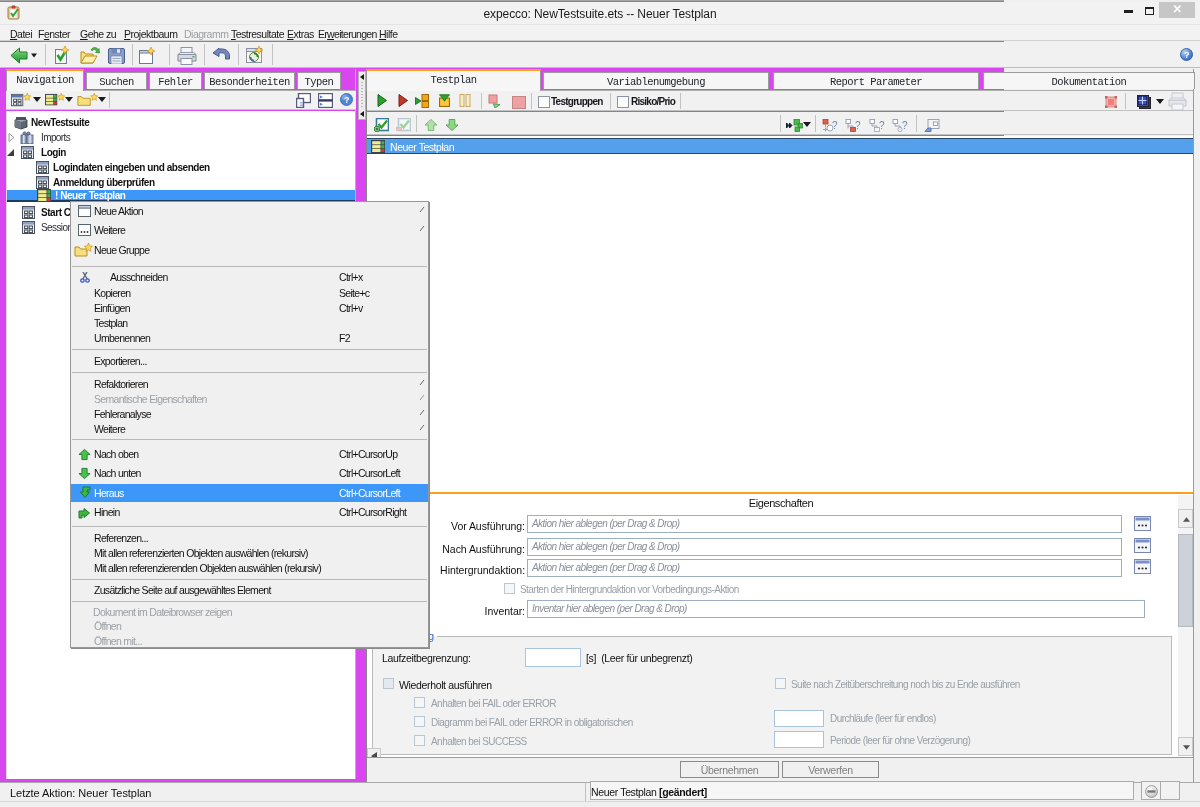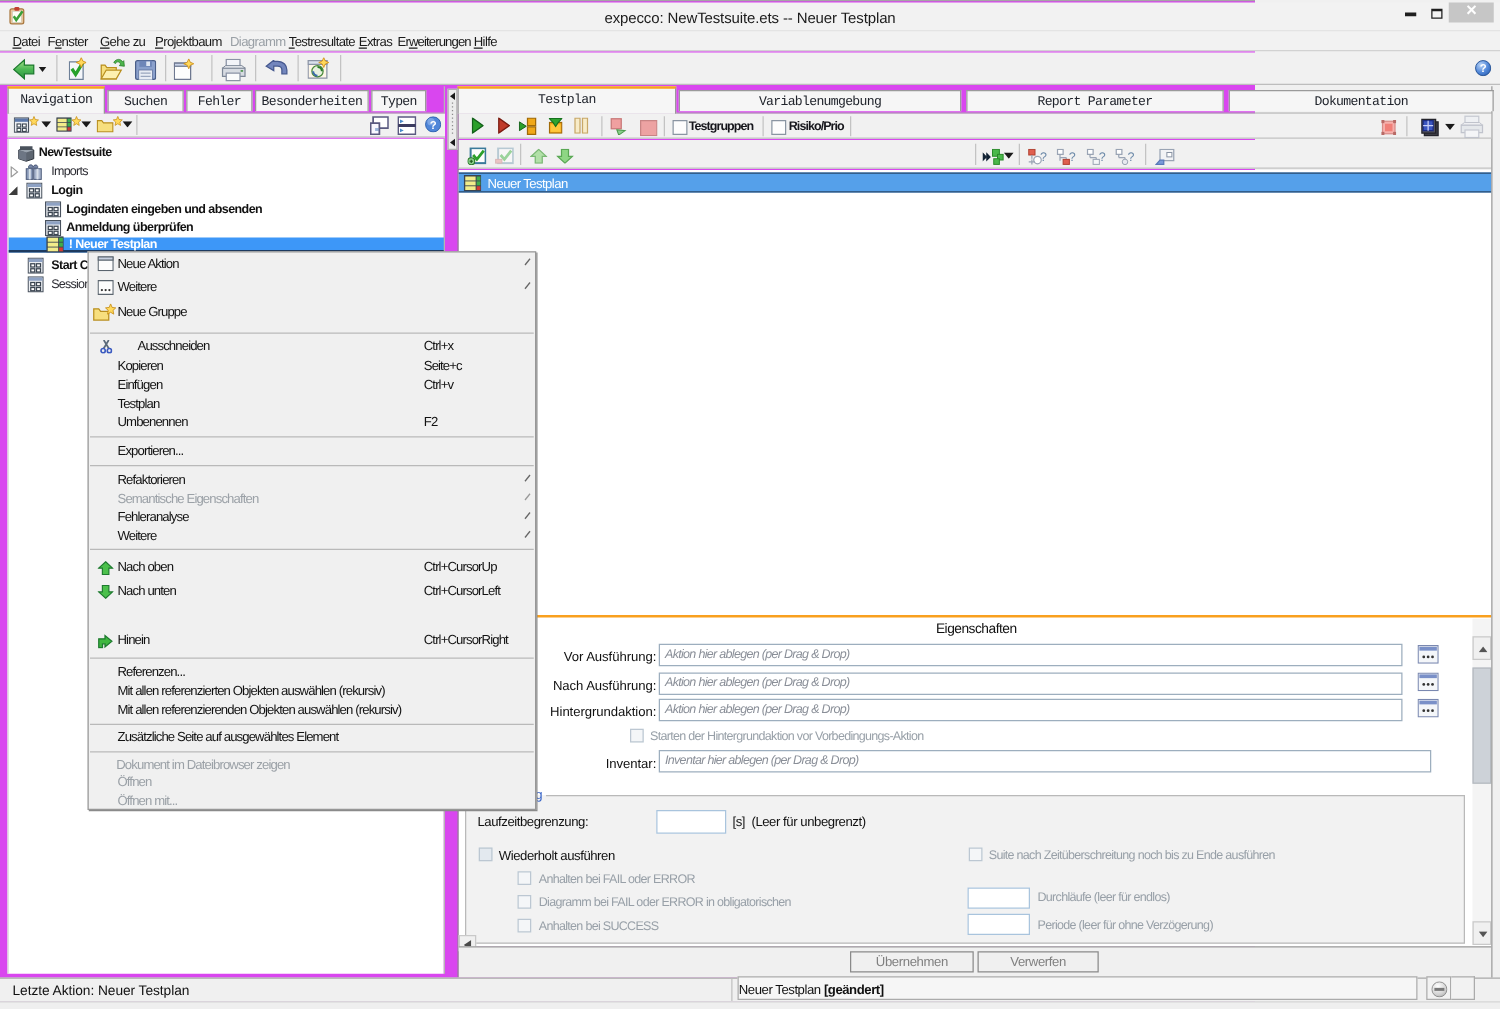--- a/index.html
+++ b/index.html
@@ -626,20 +626,25 @@
           <path d="M7 0.5 L13 6 L9.8 6 L9.8 11.5 L4.2 11.5 L4.2 6 L1 6 Z" fill="#4bc04b" stroke="#1d7a2e" stroke-width="1"></path>
         </svg>
     Nach oben<span class="sc">Ctrl+CursorUp</span>
   </div>
   <div class="cm" style="position:absolute;top:264px;height:15px;line-height:15px;left:0;right:0;padding-left:23px">
     <svg class="cmicon" style="left:7px;top:1px" width="13" height="13" viewBox="0 0 14 12">
           <path d="M7 11.5 L13 6 L9.8 6 L9.8 0.5 L4.2 0.5 L4.2 6 L1 6 Z" fill="#4bc04b" stroke="#1d7a2e" stroke-width="1"></path>
         </svg>
     Nach unten<span class="sc">Ctrl+CursorLeft</span>
   </div>
+  <div class="cm" style="position:absolute;top:281.5px;height:18px;line-height:18px;left:0;right:0;padding-left:23px;background:#3d97f8;color:#fff">
+    <svg class="cmicon" style="left:7px;top:2px" width="13" height="13" viewBox="0 0 13 13">
+      <path d="M5 1 L12 1 L12 4 L9 4 L9 6 L11.5 6 L7 11.5 L2.5 6 L5 6 Z" fill="#3fb73f" stroke="#1d7a2e" stroke-width="1"></path>
+    </svg>Heraus<span class="sc">Ctrl+CursorLeft</span>
+  </div>
   <div class="cm" style="position:absolute;top:302.5px;height:15px;line-height:15px;left:0;right:0;">
     <svg class="cmicon" style="left:7px;top:1px" width="13" height="13" viewBox="0 0 13 13">
           <path d="M1 12 L1 5 L6 5 L6 2.5 L11.5 7 L6 11.5 L6 9 L4 9 L4 12 Z" fill="#3fb73f" stroke="#1d7a2e" stroke-width="1"></path>
         </svg>
     Hinein<span class="sc">Ctrl+CursorRight</span>
   </div>
   <div class="cmsep" style="position:absolute;top:324px;left:1px;right:1px"></div>
   <div class="cm" style="position:absolute;top:329px;height:15px;line-height:15px;left:0;right:0;padding-left:23px">Referenzen...</div>
   <div class="cm" style="position:absolute;top:344px;height:15px;line-height:15px;left:0;right:0;padding-left:23px">Mit allen referenzierten Objekten auswählen (rekursiv)</div>
   <div class="cm" style="position:absolute;top:358.5px;height:15px;line-height:15px;left:0;right:0;padding-left:23px">Mit allen referenzierenden Objekten auswählen (rekursiv)</div>

